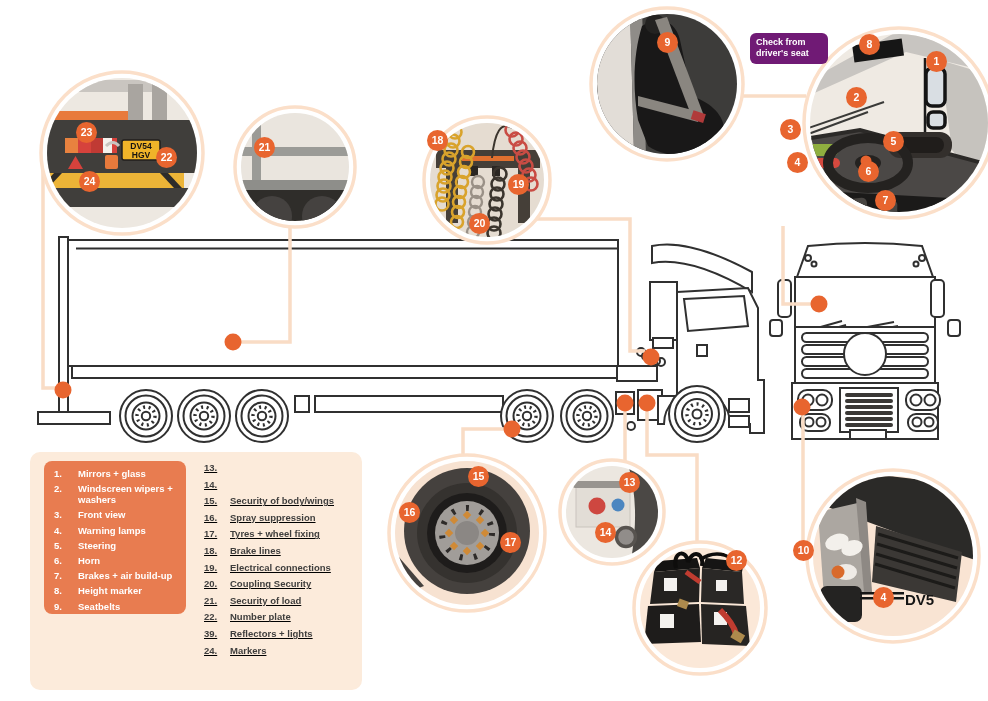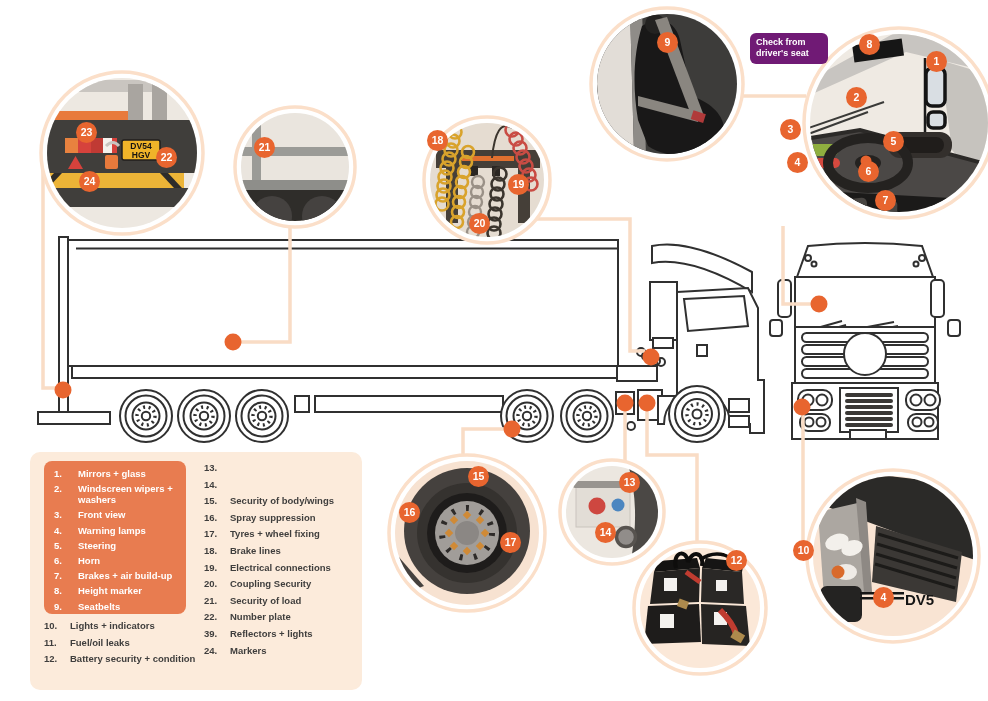--- a/index.html
+++ b/index.html
@@ -12,21 +12,21 @@
   .check-label{position:absolute;z-index:6;left:750px;top:33px;width:66px;
          background:#701a75;color:#fff;font-size:9px;font-weight:bold;line-height:1.25;
          padding:4px 6px;border-radius:6px;white-space:pre-line;}
   .panel{position:absolute;z-index:5;left:30px;top:452px;width:332px;height:238px;
          background:#FCEBDB;border-radius:10px;}
   .obox{position:absolute;left:14px;top:9px;width:142px;height:153px;
         background:#E87C50;border-radius:8px;padding:7px 8px 0 10px;box-sizing:border-box;
         overflow:hidden;}
   .obox .lrow{color:#fff;}
   .below-list{position:absolute;left:14px;top:168px;width:192px;}
-  .right-list{position:absolute;left:174px;top:10px;width:156px;}
+  .right-list{position:absolute;left:174px;top:10px;width:156px;text-decoration:underline;}
   .lrow{display:flex;font-size:9.5px;font-weight:bold;line-height:1.16;
         color:#3F3E3D;margin-bottom:4.2px;}
   .below-list .lrow,.right-list .lrow{margin-bottom:5.6px;}
   .lnum{width:26px;flex:0 0 26px;}
   .obox .lnum{width:24px;flex:0 0 24px;}
   .llabel{flex:1;}
   text{font-family:"Liberation Sans",sans-serif;}
 </style>
 </head>
 <body>
@@ -501,34 +501,20 @@
         </div>
     <div class="lrow">
           <span class="lnum">8.</span>
           <span class="llabel">Height marker</span>
         </div>
     <div class="lrow">
           <span class="lnum">9.</span>
           <span class="llabel">Seatbelts</span>
         </div>
   </div>
-  <div class="below-list">
-    <div class="lrow">
-          <span class="lnum">10.</span>
-          <span class="llabel">Lights + indicators</span>
-        </div>
-    <div class="lrow">
-          <span class="lnum">11.</span>
-          <span class="llabel">Fuel/oil leaks</span>
-        </div>
-    <div class="lrow">
-          <span class="lnum">12.</span>
-          <span class="llabel">Battery security + condition</span>
-        </div>
-  </div>
   <div class="right-list">
     <div class="lrow">
           <span class="lnum">13.</span>
         </div>
     <div class="lrow">
           <span class="lnum">14.</span>
         </div>
     <div class="lrow">
           <span class="lnum">15.</span>
           <span class="llabel">Security of body/wings</span>

